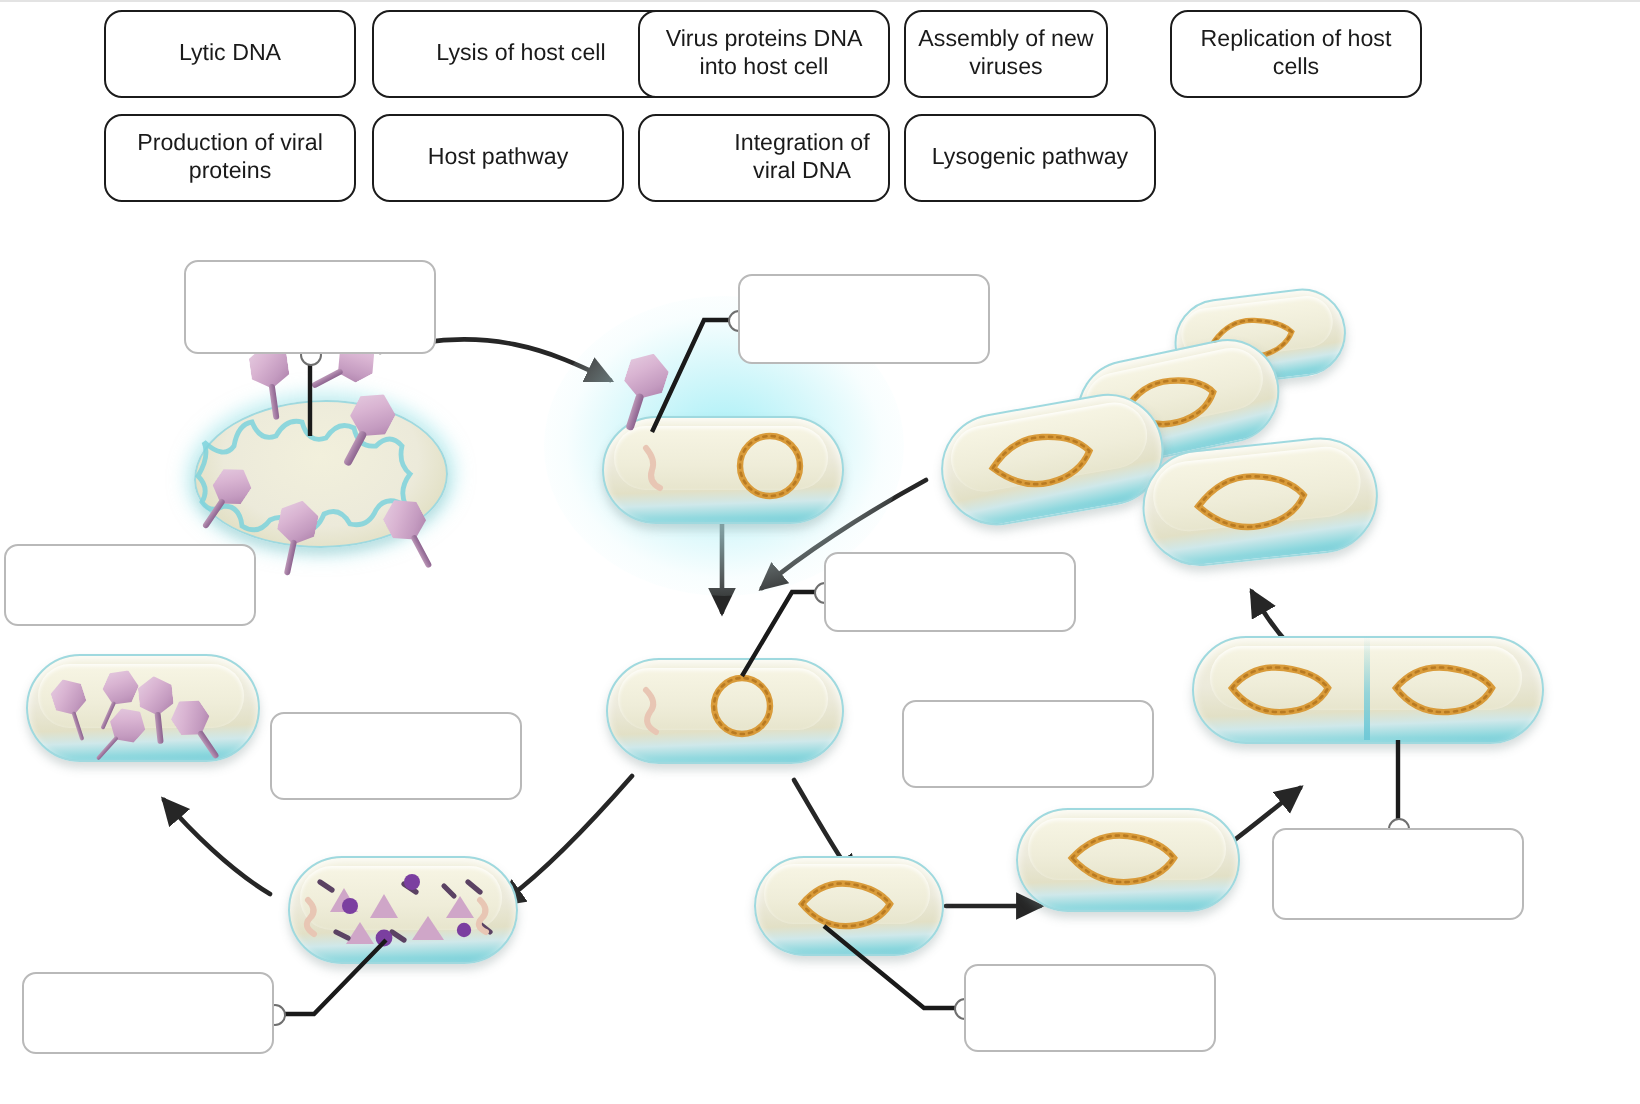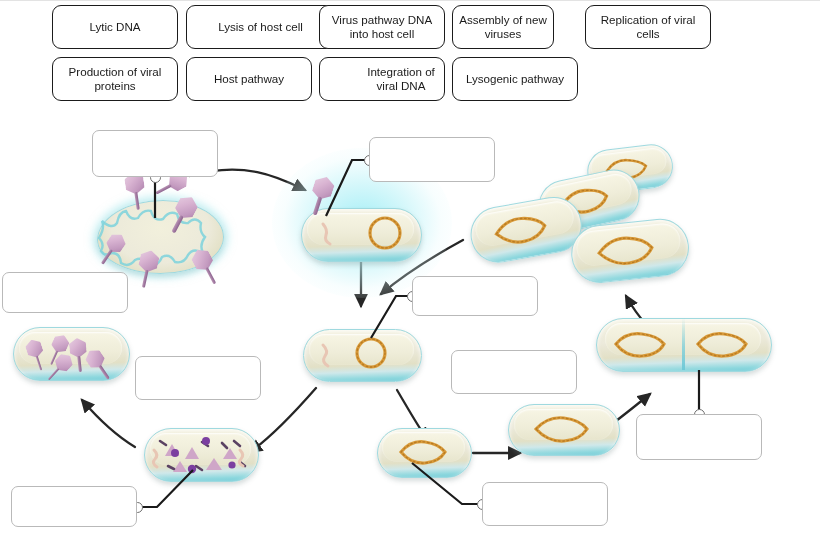--- a/index.html
+++ b/index.html
@@ -335,22 +335,22 @@
       <div class="drop" style="left: 135px; top: 356px; width: 126px; height: 44px;"></div>
       <div class="drop" style="left: 451px; top: 350px; width: 126px; height: 44px;"></div>
       <div class="drop" style="left: 636px; top: 414px; width: 126px; height: 46px;"></div>
       <div class="drop" style="left: 11px; top: 486px; width: 126px; height: 41px;"></div>
       <div class="drop" style="left: 482px; top: 482px; width: 126px; height: 44px;"></div>
     </div>
 
   <div id="chipLayer">
       <div class="chip" style="left: 52px; top: 5px; width: 126px; height: 44px;">Lytic DNA</div>
       <div class="chip" style="left: 186px; top: 5px; width: 149px; height: 44px;">Lysis of host cell</div>
-      <div class="chip" style="left: 319px; top: 5px; width: 126px; height: 44px;">Virus pathway DNA into host cell</div>
+      <div class="chip" style="left: 319px; top: 5px; width: 126px; height: 44px;">Virus proteins DNA into host cell</div>
       <div class="chip" style="left: 452px; top: 5px; width: 102px; height: 44px; text-align: center;">Assembly of new viruses</div>
-      <div class="chip" style="left: 585px; top: 5px; width: 126px; height: 44px;">Replication of viral cells</div>
+      <div class="chip" style="left: 585px; top: 5px; width: 126px; height: 44px;">Replication of host cells</div>
       <div class="chip" style="left: 52px; top: 57px; width: 126px; height: 44px;">Production of viral proteins</div>
       <div class="chip" style="left: 186px; top: 57px; width: 126px; height: 44px;">Host pathway</div>
       <div class="chip" style="left: 319px; top: 57px; width: 126px; height: 44px; padding-left: 44px;">Integration of viral DNA</div>
       <div class="chip" style="left: 452px; top: 57px; width: 126px; height: 44px;">Lysogenic pathway</div>
     </div>
 
 </div>
 
 </body></html>

